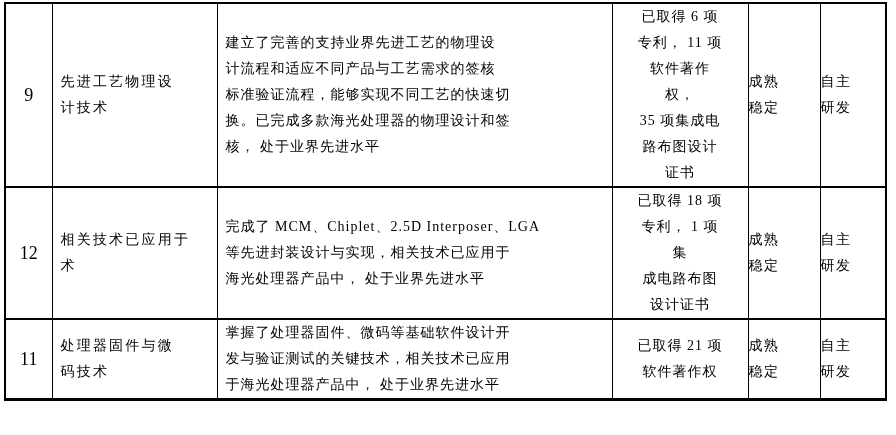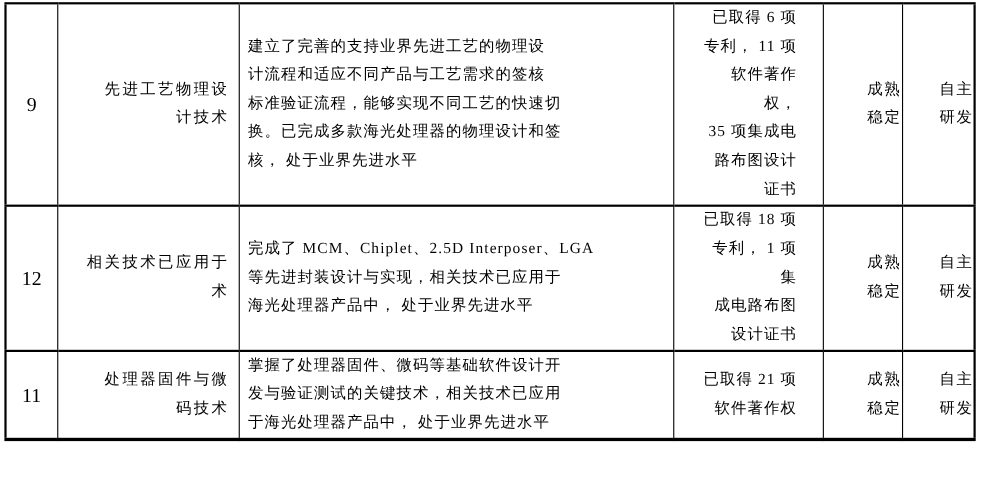--- a/index.html
+++ b/index.html
@@ -49,36 +49,36 @@
   tr.r2 { height: 78px; }
 
   td.no {
     text-align: center;
     font-size: 18px;
   }
   td.name {
     padding: 0 8px;
     white-space: pre-line;
     letter-spacing: 2.2px;
-    text-align: right;
+    text-align: left;
   }
   td.desc {
     padding: 0 8px;
     white-space: pre-line;
     letter-spacing: 1px;
     text-align: left;
   }
   td.ip {
     padding: 0 23px;
     white-space: pre-line;
     letter-spacing: 1px;
-    text-align: right;
+    text-align: center;
   }
   td.center2 {
-    text-align: right;
+    text-align: left;
     white-space: pre-line;
     letter-spacing: 1.5px;
     font-family: Liberation Serif, serif;
   }
 </style>
 </head>
 <body>
 
 <table class="doc-table">
   <colgroup>

